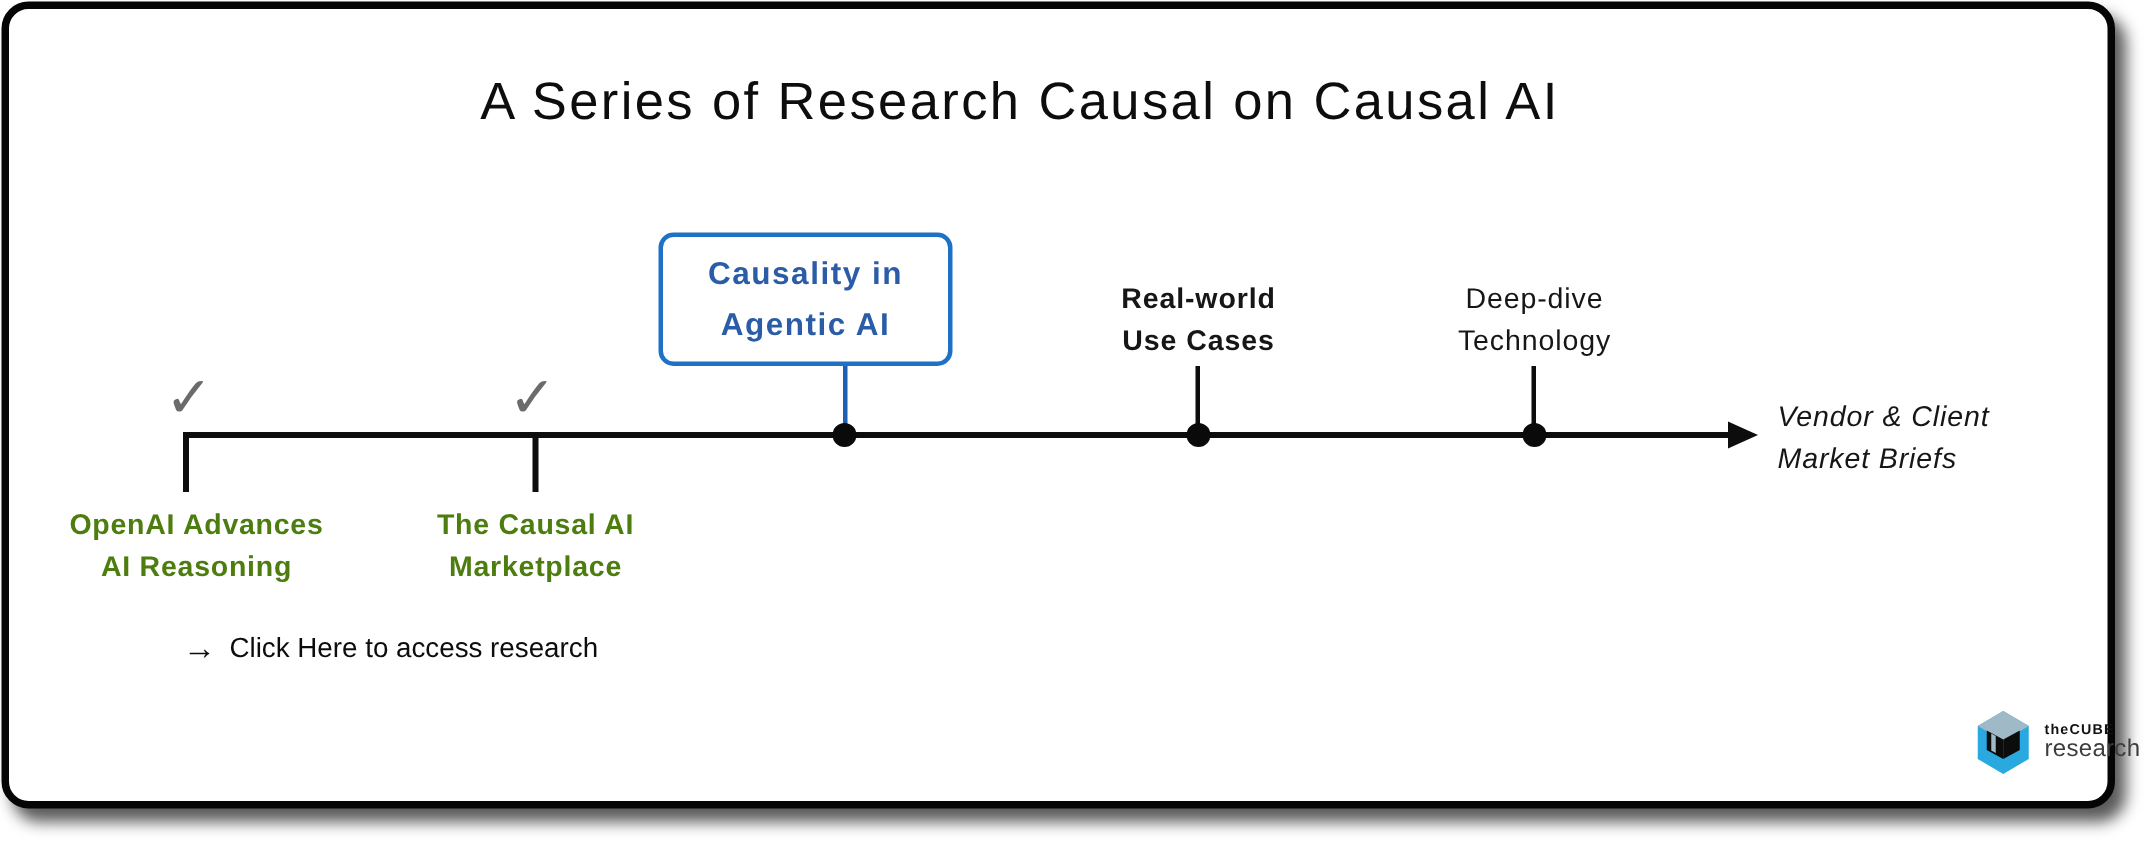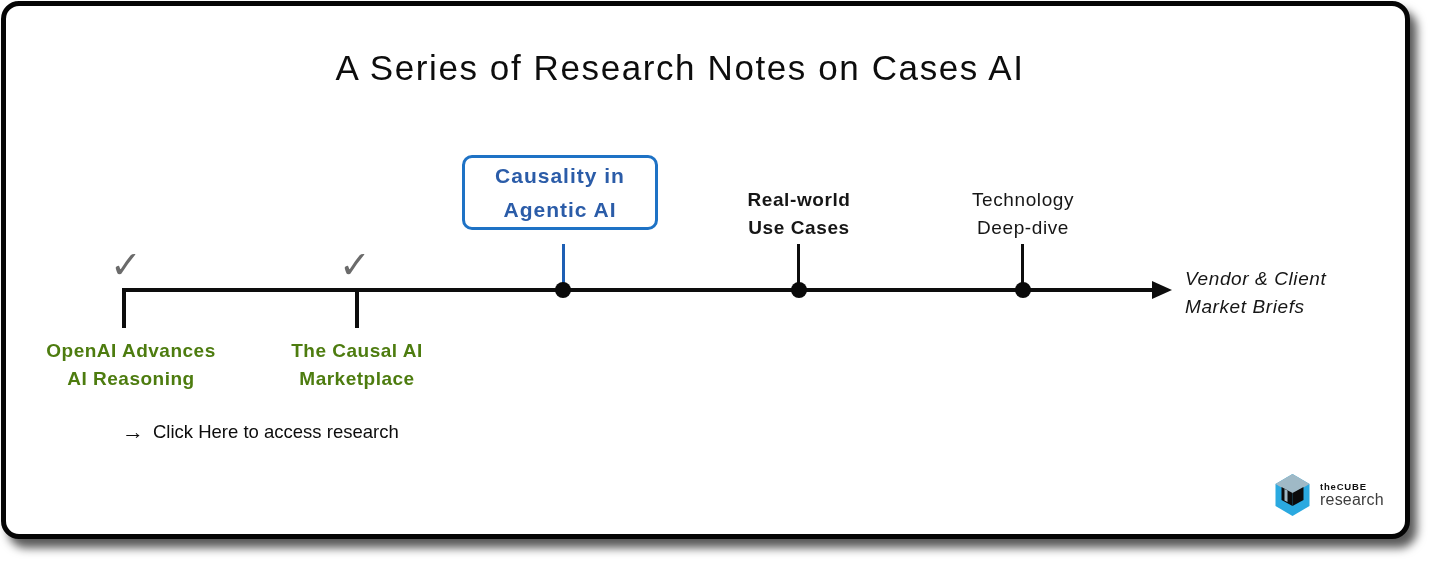--- a/index.html
+++ b/index.html
@@ -7,21 +7,21 @@
   #canvas { position:relative; width:1430px; height:562px; background:#fff; overflow:hidden; }
 
   .frame { position:absolute; left:1px; top:1px; width:1409px; height:538px;
            border:5px solid #050505; border-radius:18px;
            box-shadow:7px 9px 10px rgba(0,0,0,0.65); background:#fff; }
 
   .title { position:absolute; top:48px; left:0; width:1360px; text-align:center;
            font-size:35px; letter-spacing:1.6px; color:#0d0d0d; font-weight:400; }
 
   
-  .hl-box { position:absolute; left:462px; top:155px; width:196px; height:75px;
+  .hl-box { position:absolute; left:439px; top:155px; width:196px; height:89px;
             border:3px solid #1E72C5; border-radius:10px; background:#fff;
             display:flex; flex-direction:column; justify-content:center; align-items:center;
             z-index:3; }
   .hl-box .ln { font-size:21px; line-height:34px; color:#2B5CA8; font-weight:700; letter-spacing:1px; }
 
   .hl-connector { position:absolute; left:562px; top:244px; width:3px; height:46px; background:#1E5FB4; }
 
   
   .tl-line  { position:absolute; left:122px; top:288px; width:1036px; height:4px; background:#0d0d0d; }
   .tl-arrowhead { position:absolute; left:1152px; top:281px; width:0; height:0;
@@ -40,33 +40,33 @@
 
   .completed { position:absolute; top:337px; width:200px; text-align:center;
                font-size:19px; line-height:27.5px; color:#4d7c0f; font-weight:700;
                letter-spacing:0.5px; cursor:pointer; }
 
   .cta { position:absolute; left:122px; top:421px; font-size:18.5px; color:#0d0d0d; cursor:pointer;
          display:flex; align-items:center; }
   .cta .arrow { font-size:22px; font-weight:700; margin-right:9px; line-height:1; }
 
   
-  .logo { position:absolute; left:1272px; top:473px; display:flex; align-items:center; }
+  .logo { position:absolute; left:1315px; top:473px; display:flex; align-items:center; }
   .logo-text { margin-left:7px; display:flex; flex-direction:column; }
   .logo-text .brand { font-size:9.5px; font-weight:700; letter-spacing:0.8px; color:#111; }
   .logo-text .sub   { font-size:16px; color:#3d3d3d; letter-spacing:0.2px; margin-top:-1px; }
 </style>
 </head>
 <body>
 
 <div id="canvas">
 
   <div class="frame"></div>
 
-  <div class="title">A Series of Research Notes on Cases AI</div>
+  <div class="title">A Series of Research Causal on Causal AI</div>
 
   <div class="hl-box">
     <div class="ln">Causality in</div>
     <div class="ln">Agentic AI</div>
   </div>
   <div class="hl-connector"></div>
 
   <div class="tl-line"></div>
   <div class="tl-arrowhead"></div>
 
@@ -80,22 +80,22 @@
   <div class="dot" style="left:1015px;"></div>
 
   <div class="check" style="left:110px;">✓</div>
   <div class="check" style="left:339px;">✓</div>
 
   <div class="upcoming" style="left:699px;font-weight:bold;">
     <div>Real-world</div>
     <div>Use Cases</div>
   </div>
   <div class="upcoming" style="left:923px;">
+    <div>Deep-dive</div>
     <div>Technology</div>
-    <div>Deep-dive</div>
   </div>
 
   <div class="end-label">
     <div>Vendor &amp; Client</div>
     <div>Market Briefs</div>
   </div>
 
   <div class="completed" style="left:31px;">
     <div>OpenAI Advances</div>
     <div>AI Reasoning</div>

